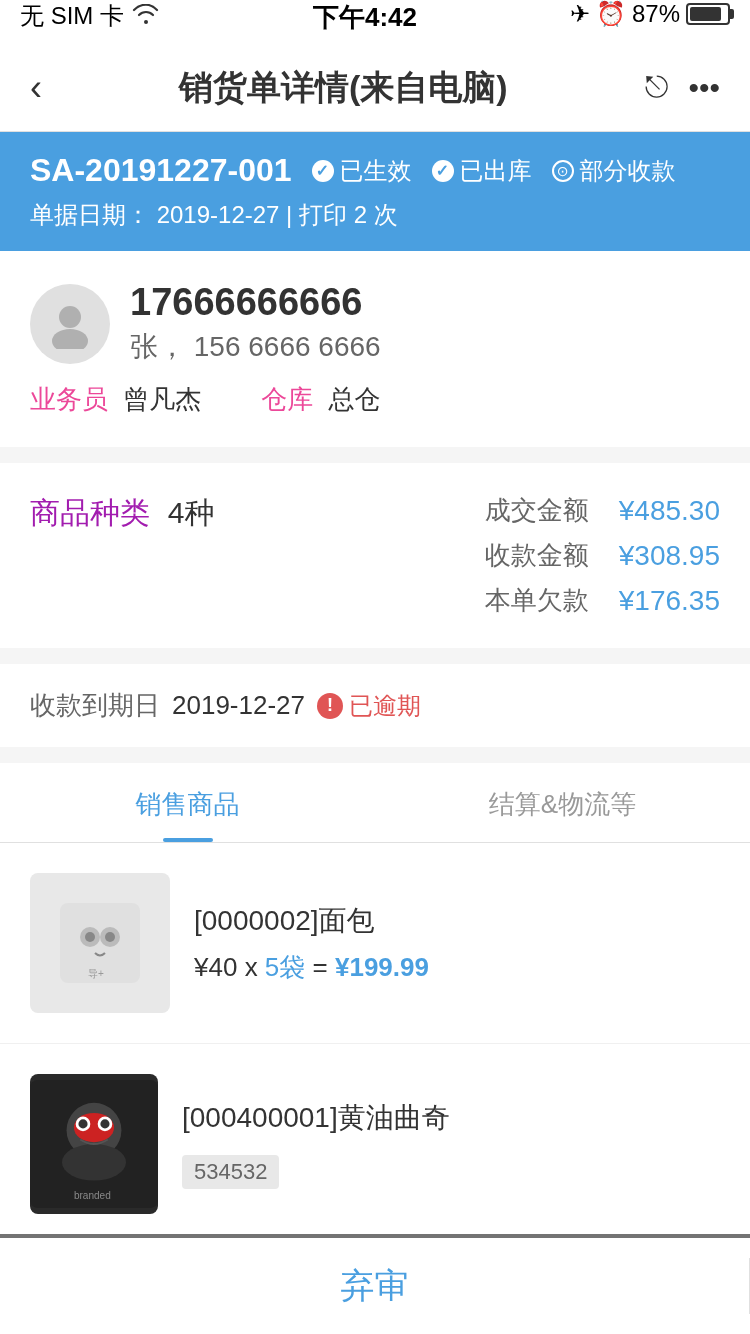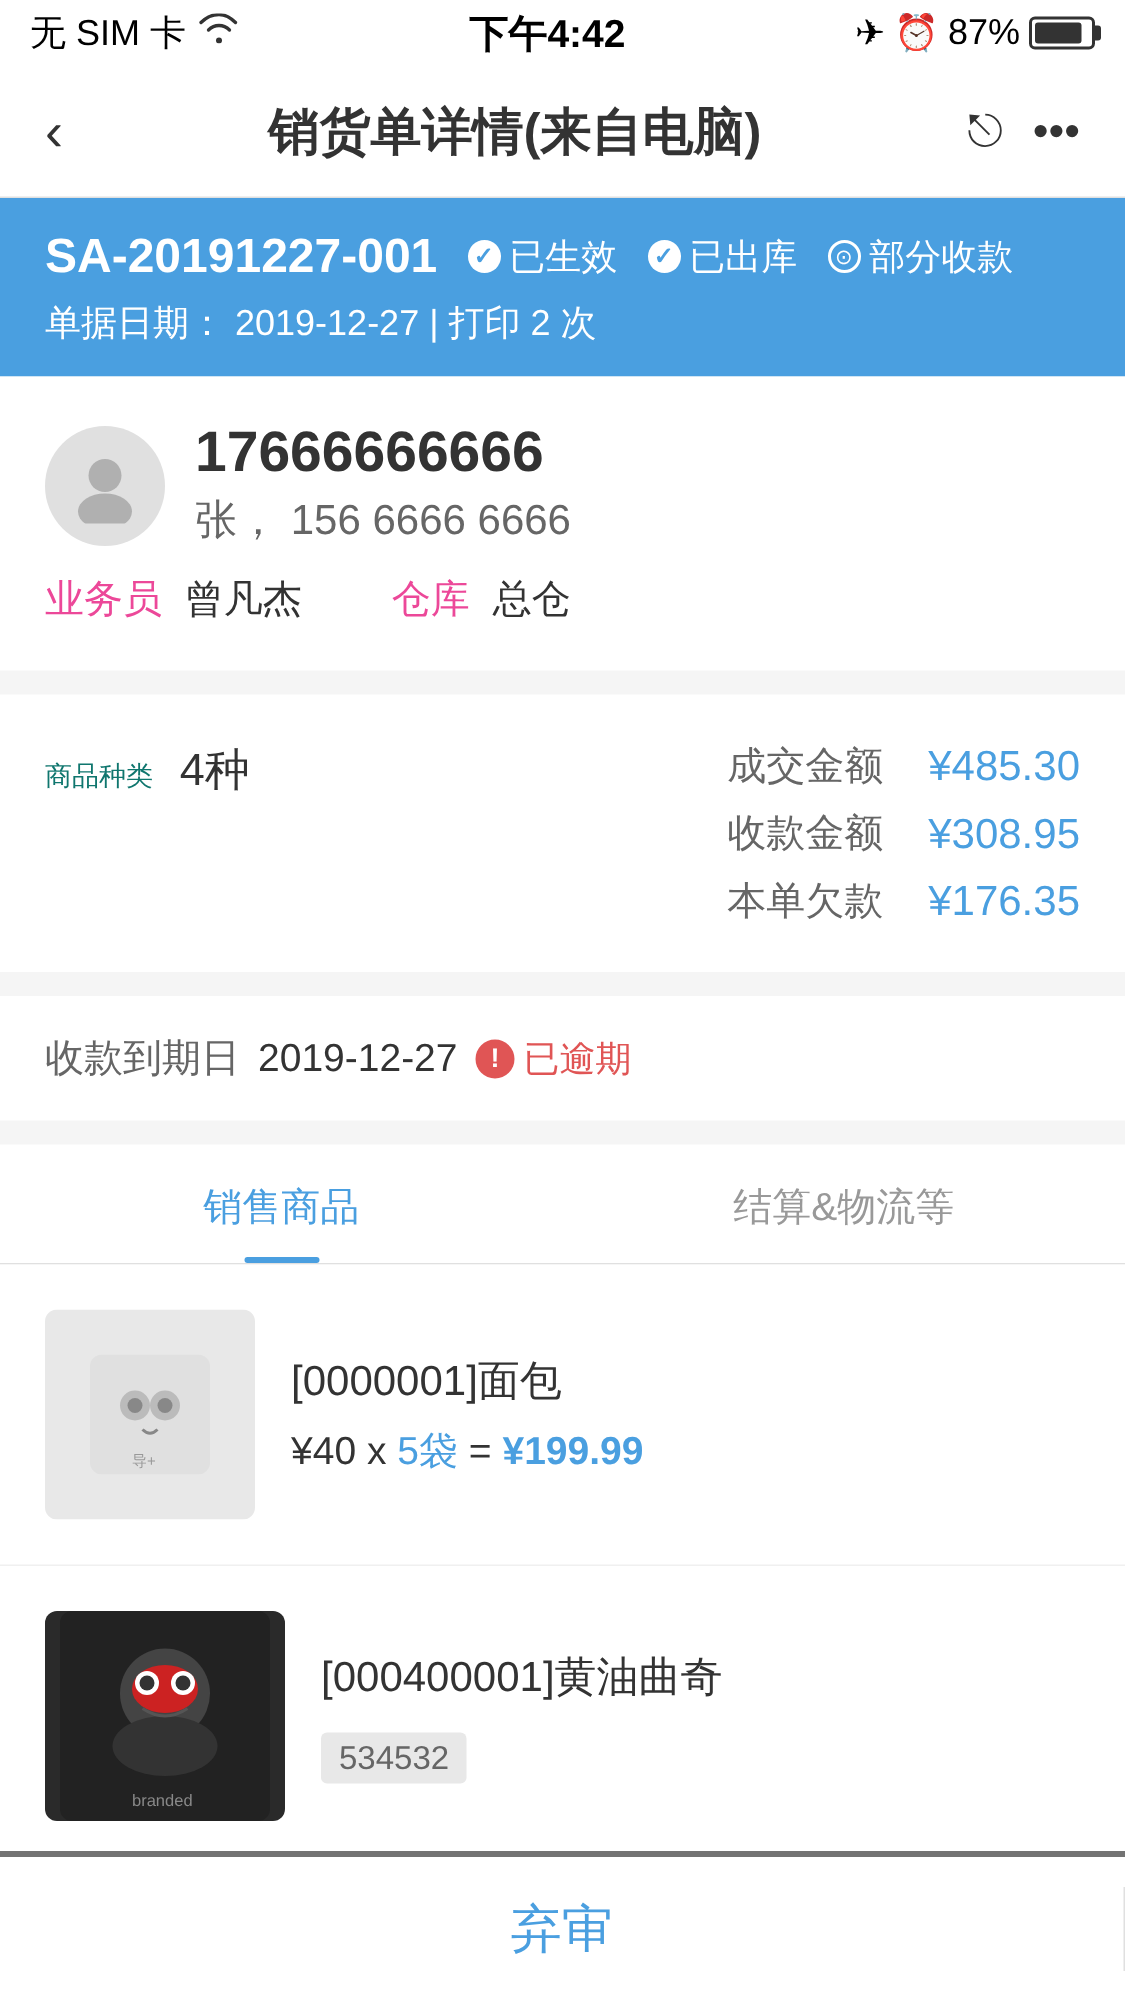--- a/index.html
+++ b/index.html
@@ -11,21 +11,21 @@
       min-height: 1334px;
       overflow-x: hidden;
       font-size: 28px;
     }
 
     
     .status-bar {
       background: #fff;
       height: 44px;
       display: flex;
-      align-items: center;
+      align-items: flex-start;
       justify-content: space-between;
       padding: 0 20px;
       font-size: 24px;
       font-weight: 500;
     }
     .status-left { display: flex; align-items: center; gap: 8px; }
     .status-center { font-size: 26px; font-weight: 600; }
     .status-right { display: flex; align-items: center; gap: 6px; font-size: 24px; }
     .battery-icon {
       width: 44px; height: 22px;
@@ -179,21 +179,21 @@
     
     .summary-section {
       background: #fff;
       padding: 30px;
       display: flex;
       justify-content: space-between;
       align-items: flex-start;
       margin-bottom: 16px;
     }
     .summary-left {}
-    .summary-label { font-size: 18px; color: #0f766e; }
+    .summary-label { font-size: 30px; color: #a21caf; }
     .summary-value { font-size: 30px; color: #333; margin-left: 10px; }
     .summary-right {
       display: flex;
       flex-direction: column;
       gap: 10px;
       text-align: right;
     }
     .summary-row {
       display: flex;
       justify-content: space-between;
@@ -337,21 +337,21 @@
     .bottom-btn-cancel { color: #4A9FE0; }
     .bottom-btn-confirm { color: #4A9FE0; }
     .bottom-divider {
       width: 1px;
       background: #e0e0e0;
       margin: 20px 0;
     }
 
     
     .owl-placeholder {
-      width: 160px;
+      width: 128px;
       height: 140px;
       background: #2a2a2a;
       border-radius: 8px;
       display: flex;
       align-items: center;
       justify-content: center;
     }
   </style>
 </head>
 <body>
@@ -491,21 +491,21 @@
           <circle cx="50" cy="34" r="10" fill="#bbb"></circle>
           <circle cx="30" cy="34" r="5" fill="#888"></circle>
           <circle cx="50" cy="34" r="5" fill="#888"></circle>
           <path d="M35 50 Q40 55 45 50" stroke="#888" stroke-width="2" fill="none"></path>
           <text x="28" y="74" font-size="10" fill="#999">导+</text>
         </svg>
       </div>
     </div>
     <div class="product-info">
       <div class="product-name">
-        <span>[0000001]</span><span>面包</span>
+        <span>[0000002]</span><span>面包</span>
       </div>
       <div class="product-price-row">
         <span>¥40</span>
         <span> x </span>
         <span class="price-blue"><span>5</span><span>袋</span></span>
         <span> = </span>
         <span class="price-total">¥199.99</span>
       </div>
     </div>
   </div>

